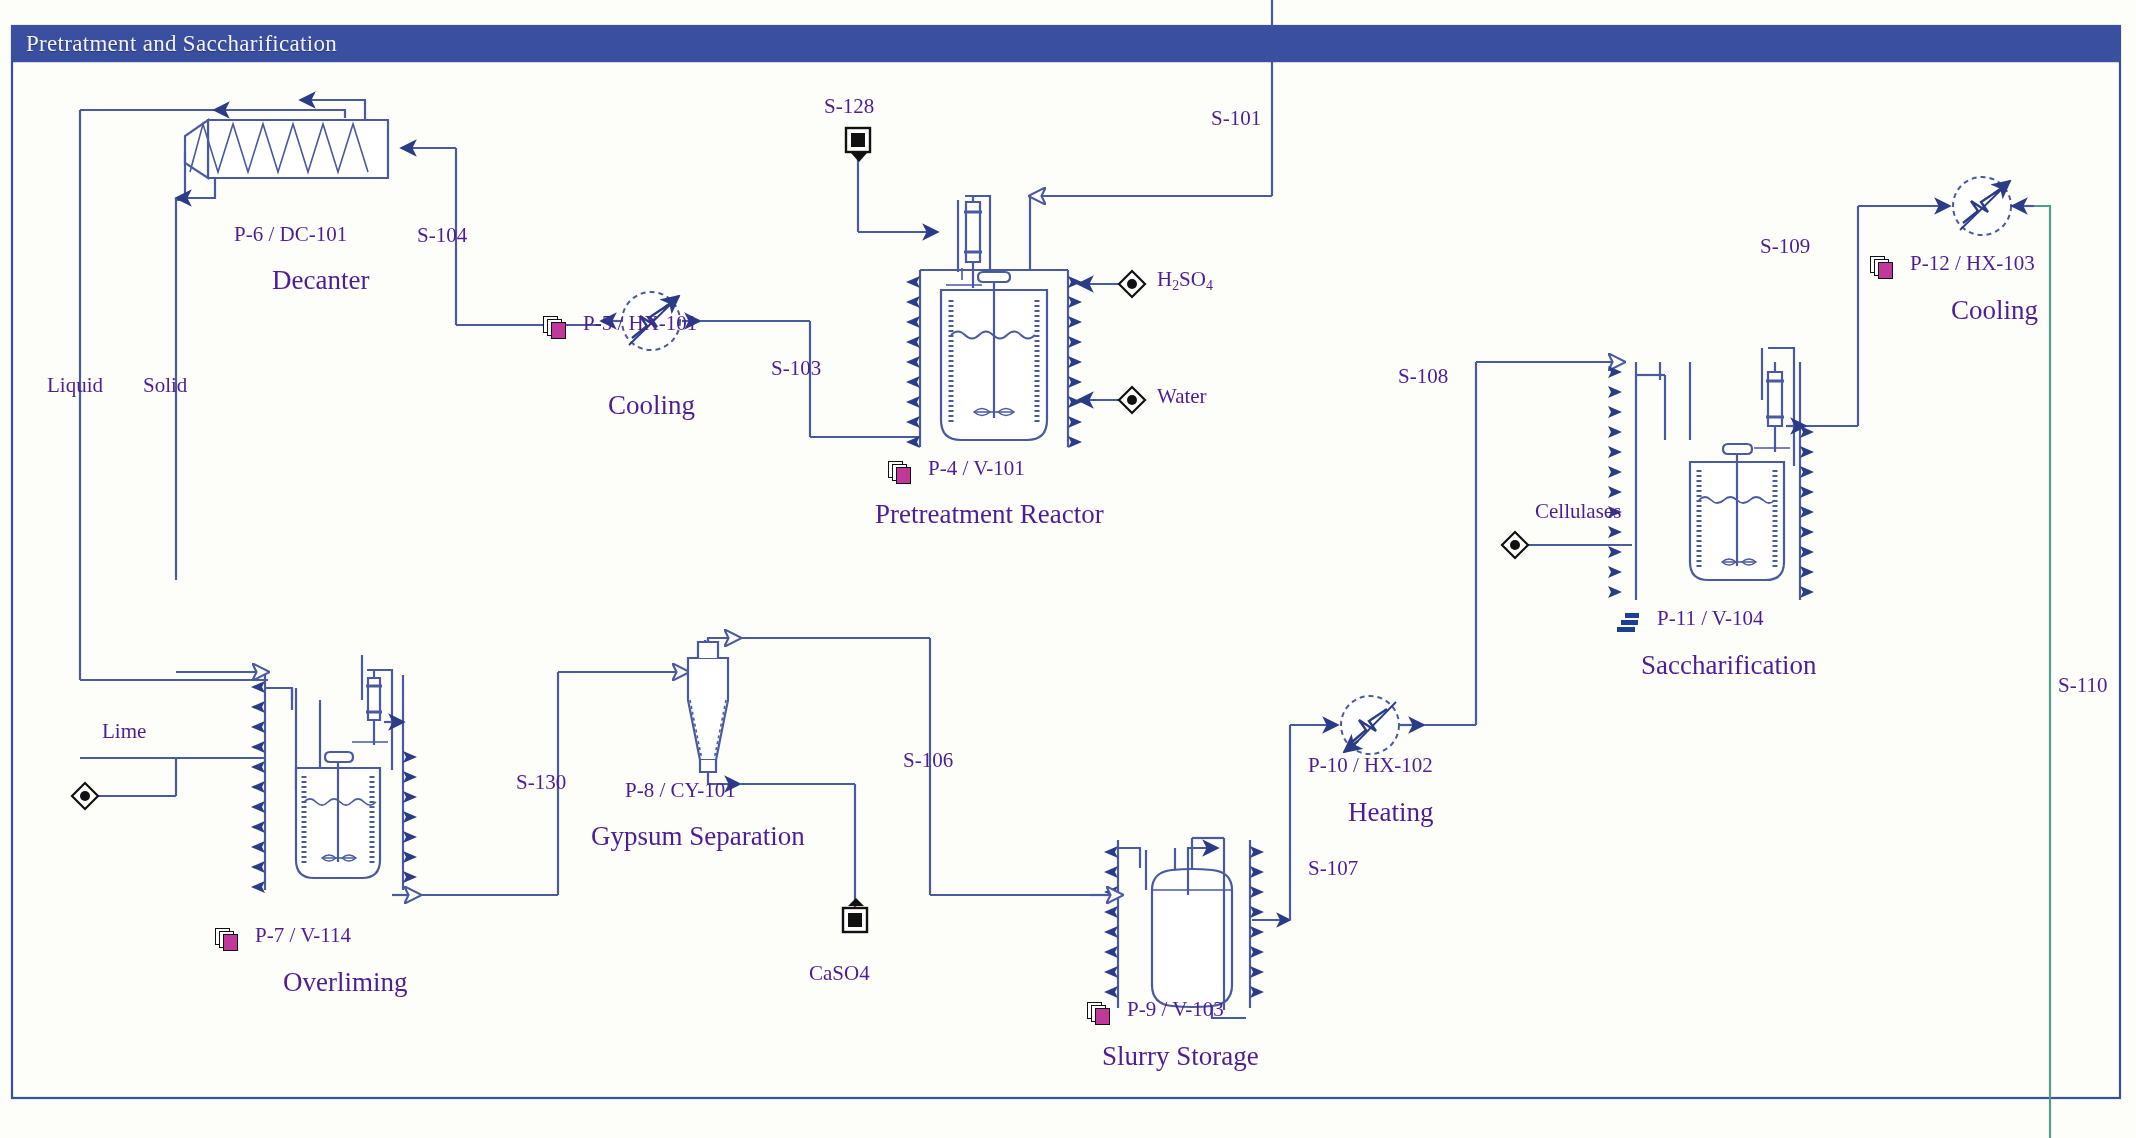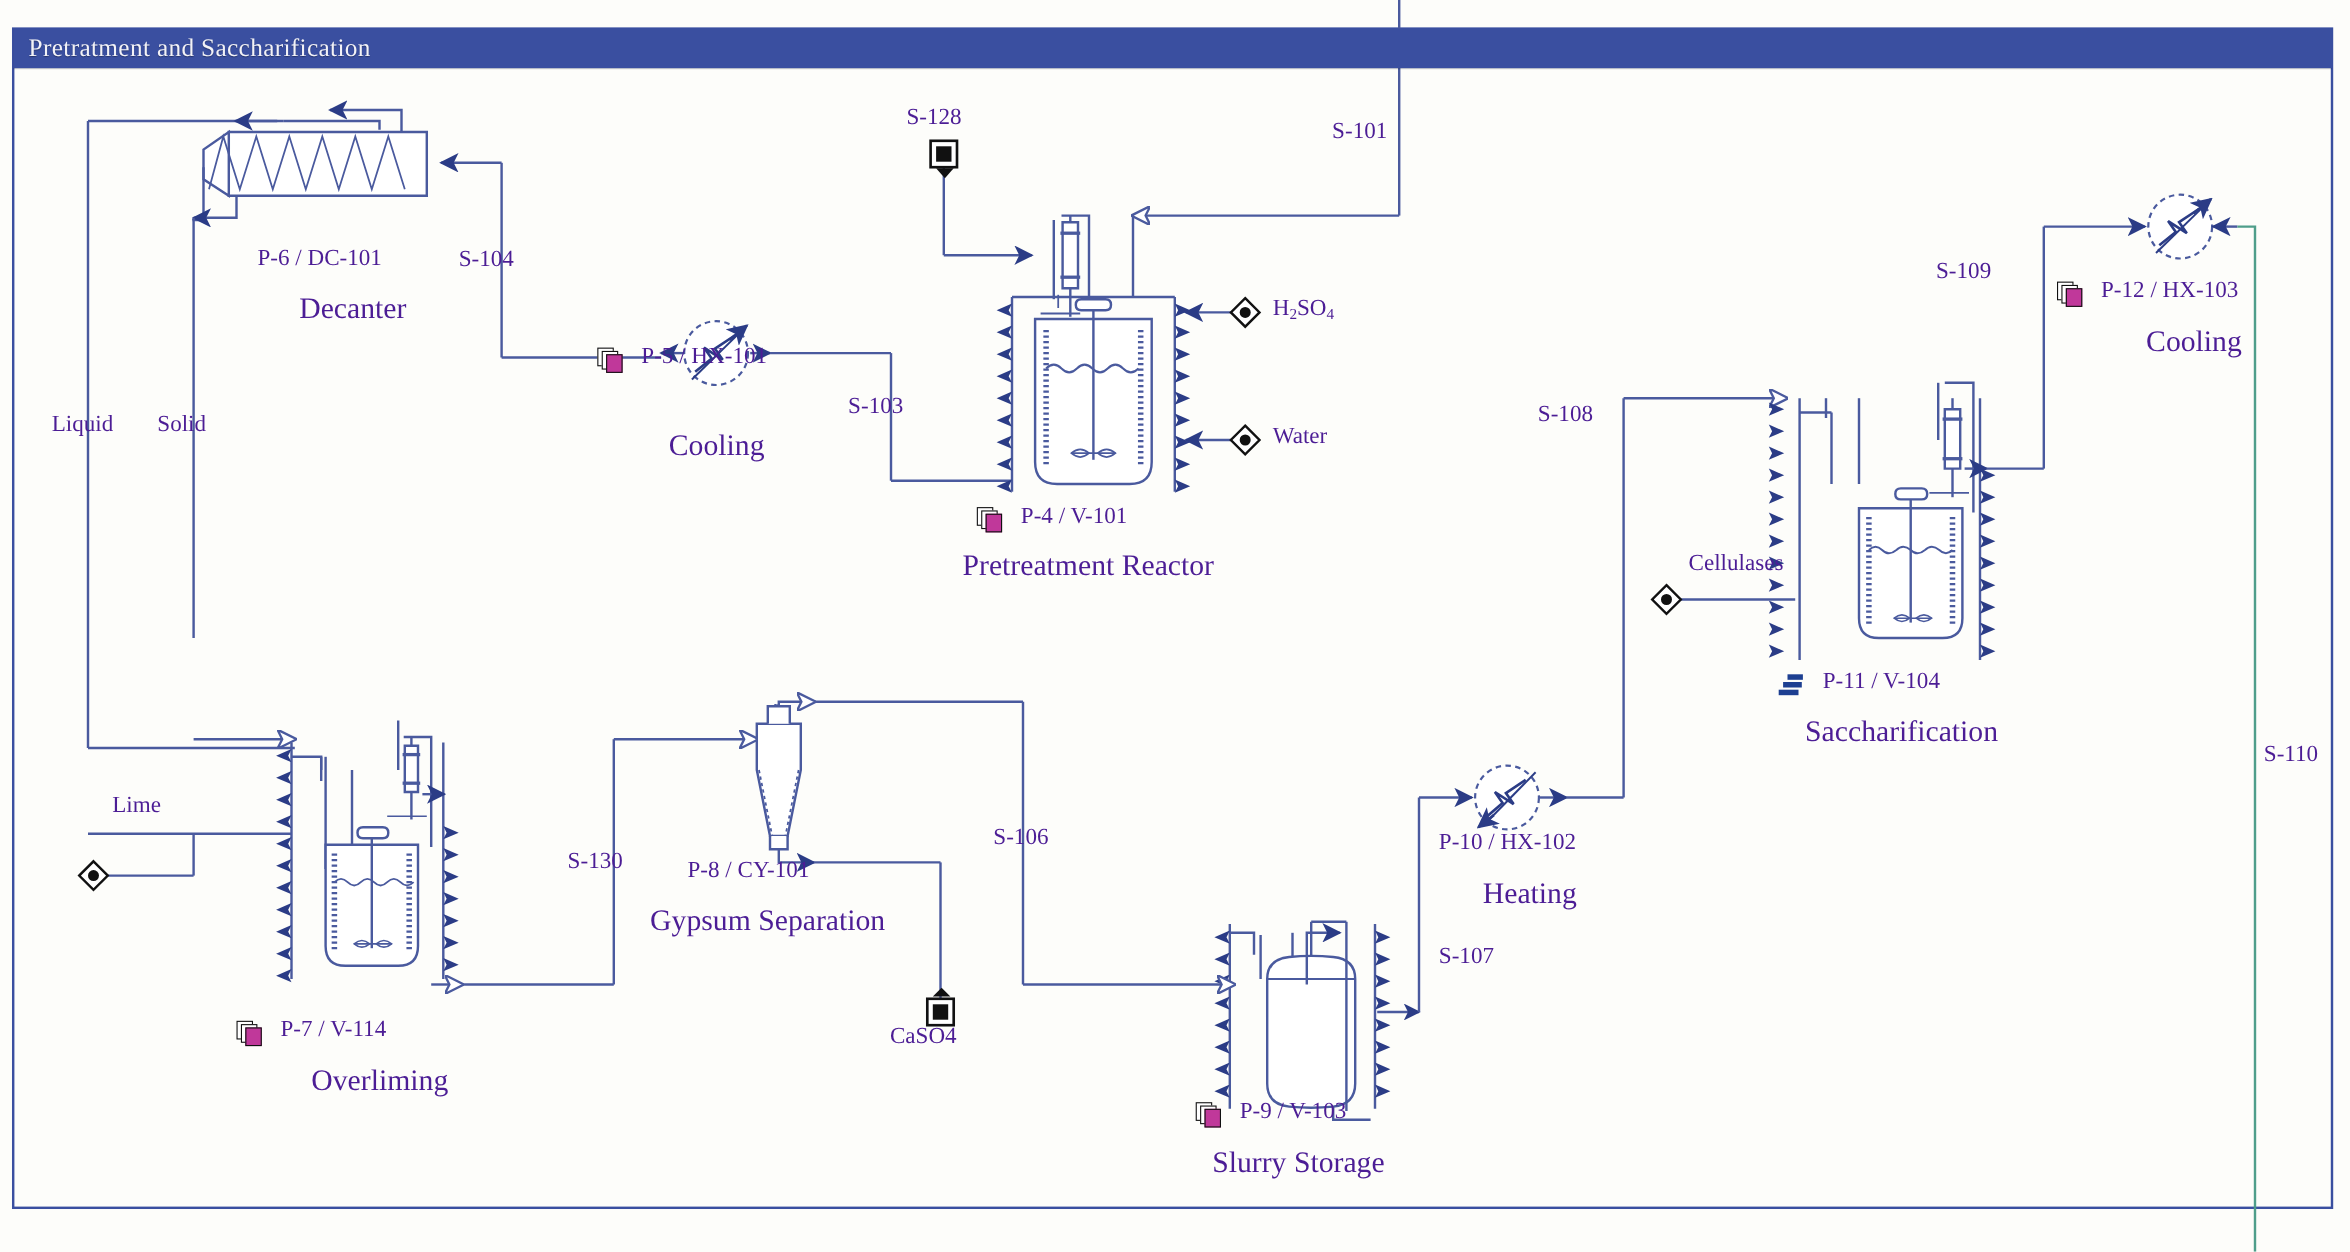--- a/index.html
+++ b/index.html
@@ -530,18 +530,18 @@
       <i class="c"></i>
     </div>
   <div class="lbl" style="left:1910px;top:252px;">P-12 / HX-103</div>
   <div class="lbl cap" style="left:1951px;top:296px;">Cooling</div>
 
   <div class="lbl" id="lbl-h2so4" style="left:1157px;top:268px;">H<sub>2</sub>SO<sub>4</sub></div>
   <div class="lbl" style="left:1157px;top:385px;">Water</div>
   <div class="lbl" style="left:102px;top:720px;">Lime</div>
   <div class="lbl" style="left:1535px;top:500px;">Cellulases</div>
 
-  <div class="lbl" style="left:809px;top:930px;">CaSO4</div>
+  <div class="lbl" style="left:809px;top:962px;">CaSO4</div>
 
   <div class="lbl" style="left:47px;top:374px;">Liquid</div>
   <div class="lbl" style="left:143px;top:374px;">Solid</div>
 
 </div>
 
 </body></html>

